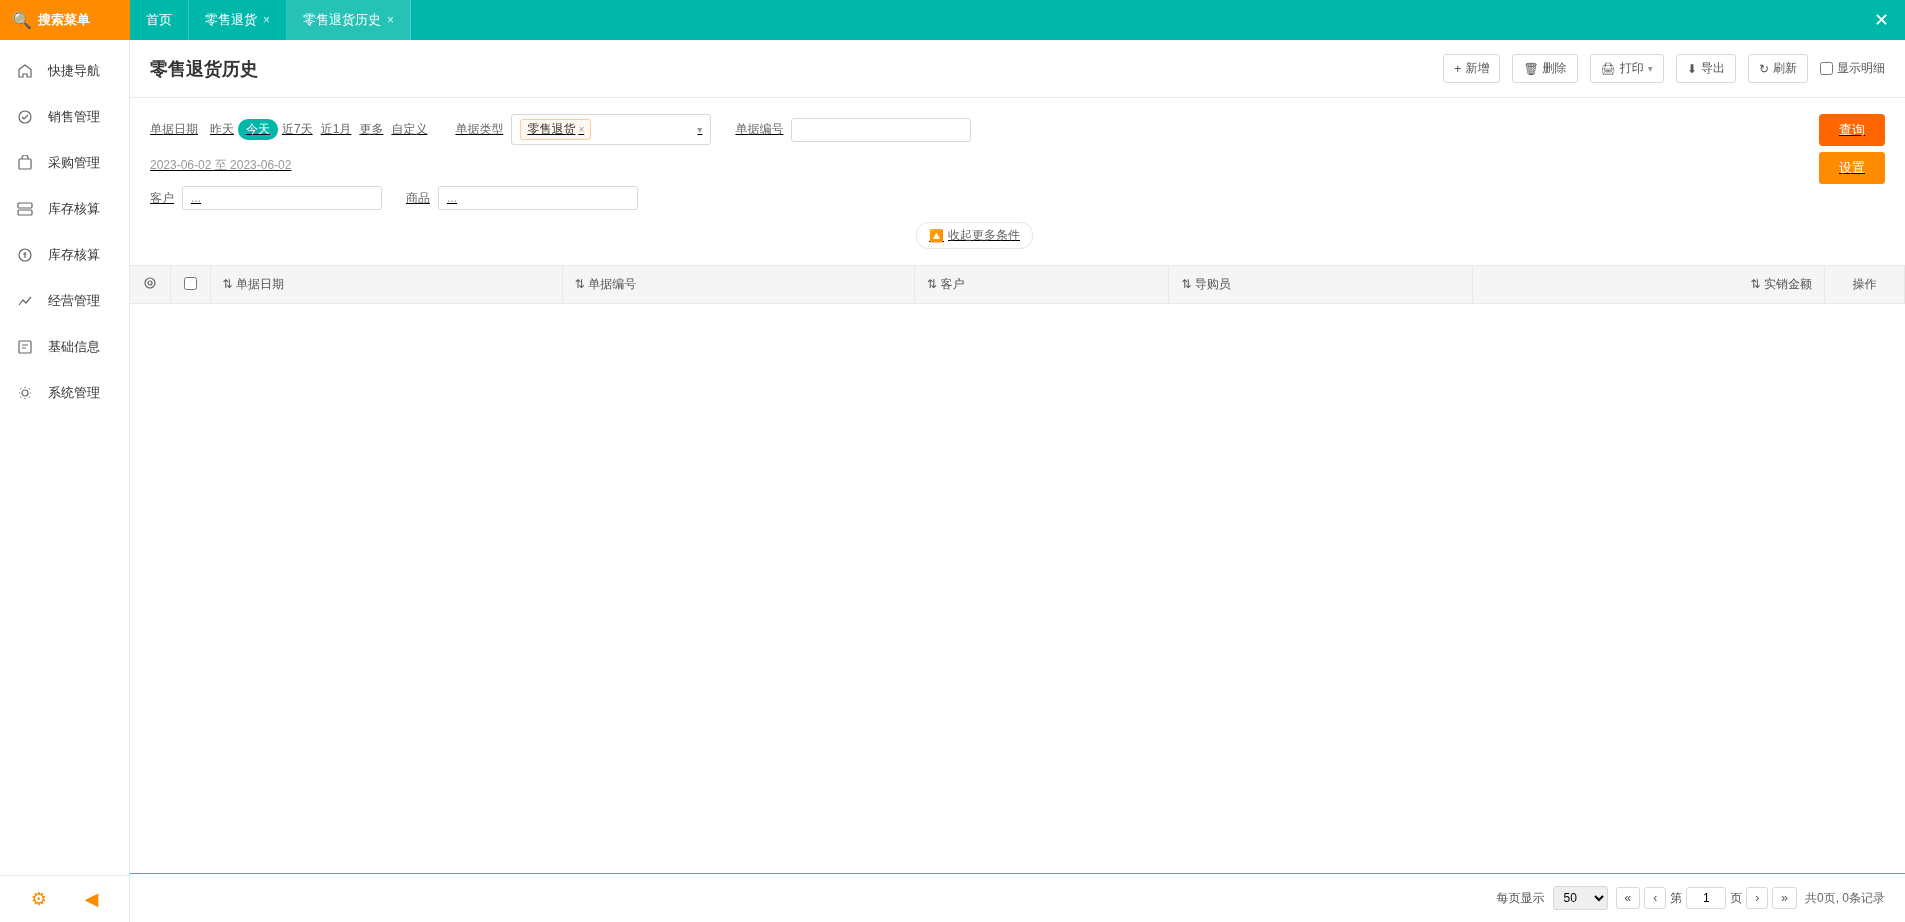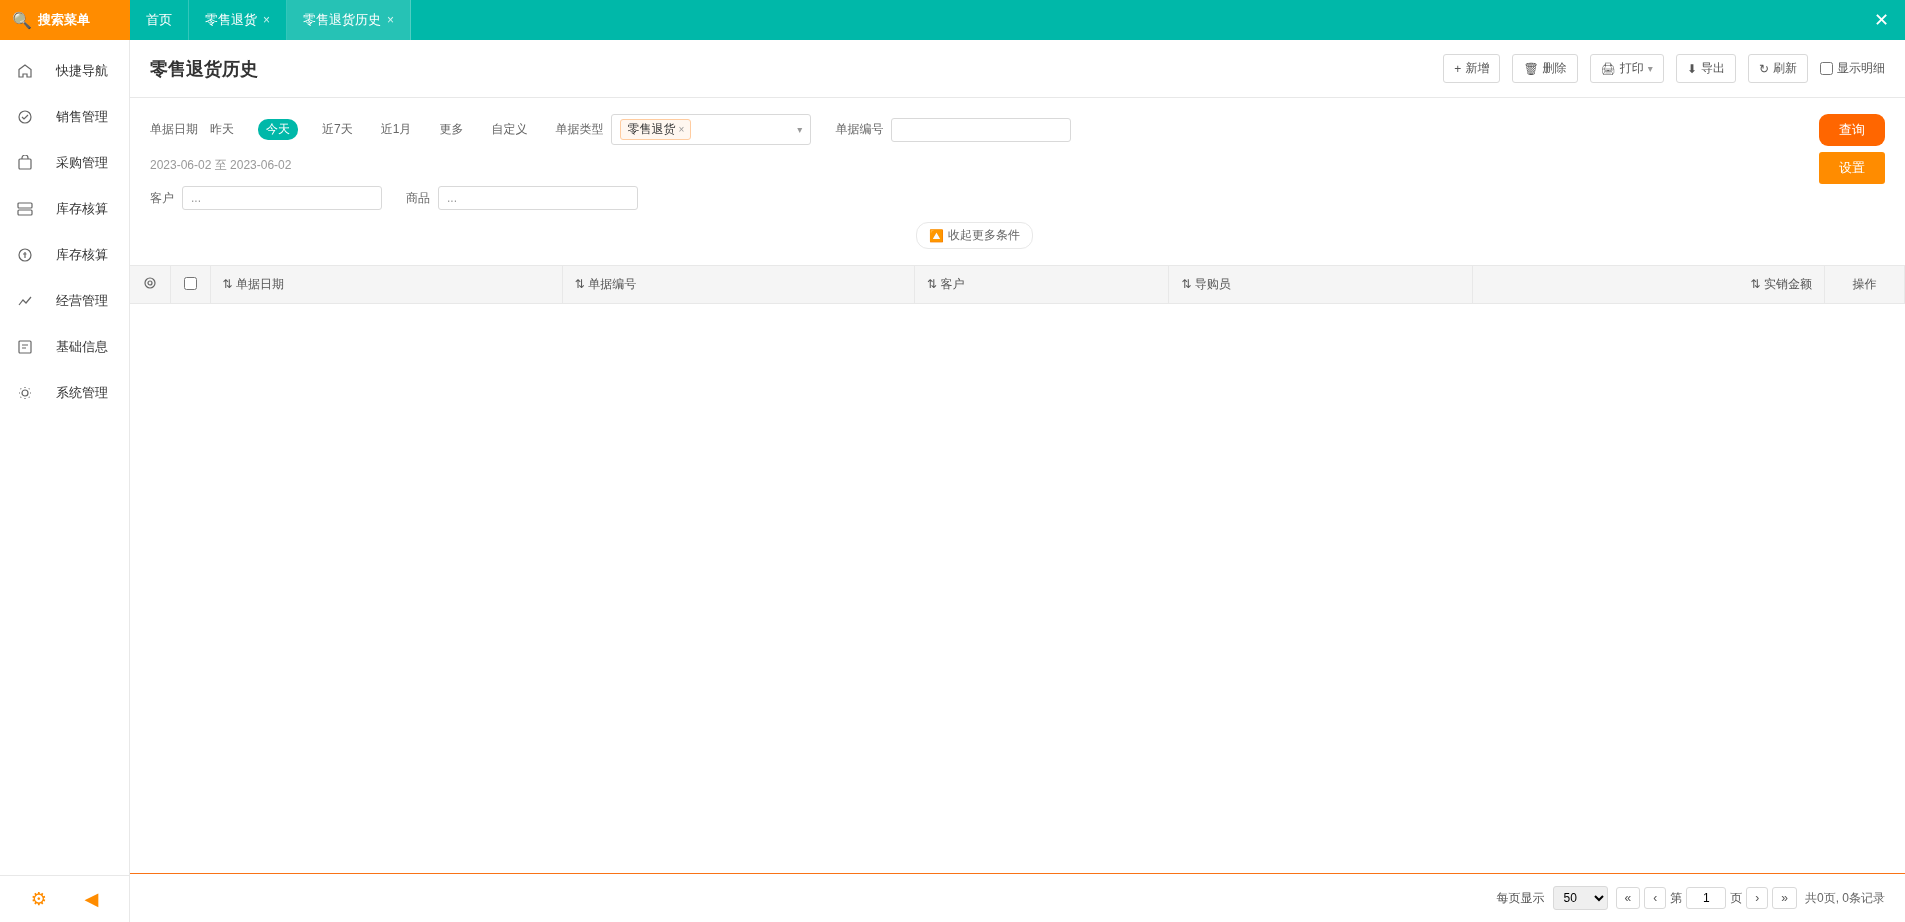--- a/index.html
+++ b/index.html
@@ -29,21 +29,21 @@
     
     .main-layout { display: flex; flex: 1; overflow: hidden; }
 
     
     .sidebar {
       width: 130px; background: white; border-right: 1px solid #e8e8e8;
       display: flex; flex-direction: column; flex-shrink: 0;
     }
     .sidebar-items { flex: 1; padding: 8px 0; }
     .sidebar-item {
-      display: flex; align-items: center; gap: 22px; padding: 14px 16px;
+      display: flex; align-items: center; gap: 14px; padding: 14px 16px;
       cursor: pointer; color: #333; font-size: 13px;
     }
     .sidebar-item .s-icon { width: 18px; height: 18px; display: flex; align-items: center; justify-content: center; font-size: 16px; color: #666; }
     .sidebar-bottom {
       display: flex; align-items: center; justify-content: space-around; padding: 12px;
       border-top: 1px solid #e8e8e8;
     }
     .sidebar-bottom-icon { font-size: 18px; color: #ff8c00; cursor: pointer; }
 
     
@@ -58,26 +58,26 @@
     .header-actions { display: flex; align-items: center; gap: 12px; }
     .action-btn {
       display: flex; align-items: center; gap: 4px; padding: 5px 10px;
       border: 1px solid #d9d9d9; background: white; border-radius: 3px;
       cursor: pointer; font-size: 12px; color: #555;
     }
     .checkbox-label { display: flex; align-items: center; gap: 4px; font-size: 12px; color: #555; }
 
     
     .filter-area {
-      background: white; padding: 16px 20px; border-bottom: 1px solid #e8e8e8; flex-shrink: 0;
+      background: white; padding: 16px 20px; border-bottom: 1px solid #e8e8e8; flex-shrink: 0; text-decoration: underline;
     }
     .filter-row { display: flex; align-items: center; gap: 24px; margin-bottom: 12px; flex-wrap: wrap; }
     .filter-item { display: flex; align-items: center; gap: 8px; }
     .filter-label { font-size: 12px; color: #666; white-space: nowrap; }
-    .date-shortcuts { display: flex; gap: 20px; align-items: center; }
+    .date-shortcuts { display: flex; gap: 0; align-items: center; }
     .date-shortcut { font-size: 12px; color: #666; cursor: pointer; padding: 2px 4px; }
     .date-shortcut.today { background: #00b8a9; color: white; border-radius: 10px; padding: 2px 8px; }
     .date-range { font-size: 12px; color: #666; margin-top: 2px; }
     .filter-input {
       border: 1px solid #d9d9d9; border-radius: 3px; padding: 4px 8px;
       font-size: 12px; min-width: 200px; color: #333; outline: none;
     }
     .filter-select {
       display: flex; align-items: center; border: 1px solid #d9d9d9; border-radius: 3px;
       padding: 4px 8px; min-width: 200px; background: white; cursor: pointer; gap: 4px;
@@ -91,21 +91,21 @@
     .dots { color: #999; font-size: 12px; cursor: pointer; }
     .collapse-row { display: flex; justify-content: center; margin-top: 4px; }
     .collapse-btn {
       display: flex; align-items: center; gap: 4px; font-size: 12px; color: #666;
       cursor: pointer; padding: 4px 12px; border: 1px solid #e8e8e8; border-radius: 12px;
       background: white;
     }
 
     
     .query-btn {
-      background: #ff6600; color: white; border: none; border-radius: 9px;
+      background: #ff6600; color: white; border: none; border-radius: 4px;
       padding: 7px 20px; font-size: 13px; cursor: pointer;
     }
     .set-btn {
       background: #ff8c00; color: white; border: none; border-radius: 3px;
       padding: 7px 20px; font-size: 13px; cursor: pointer;
     }
     .action-buttons { display: flex; flex-direction: column; gap: 6px; }
 
     
     .table-area { flex: 1; overflow: auto; background: white; margin: 0; }

